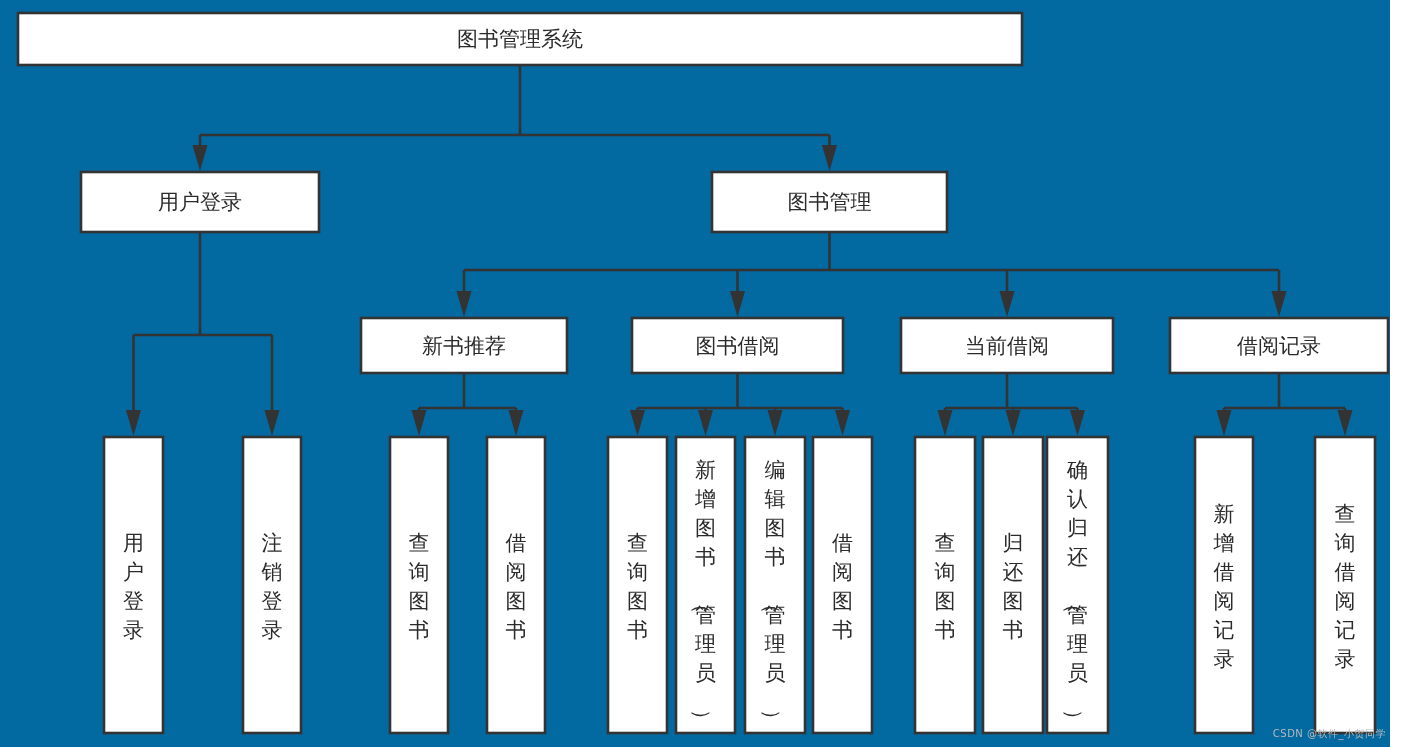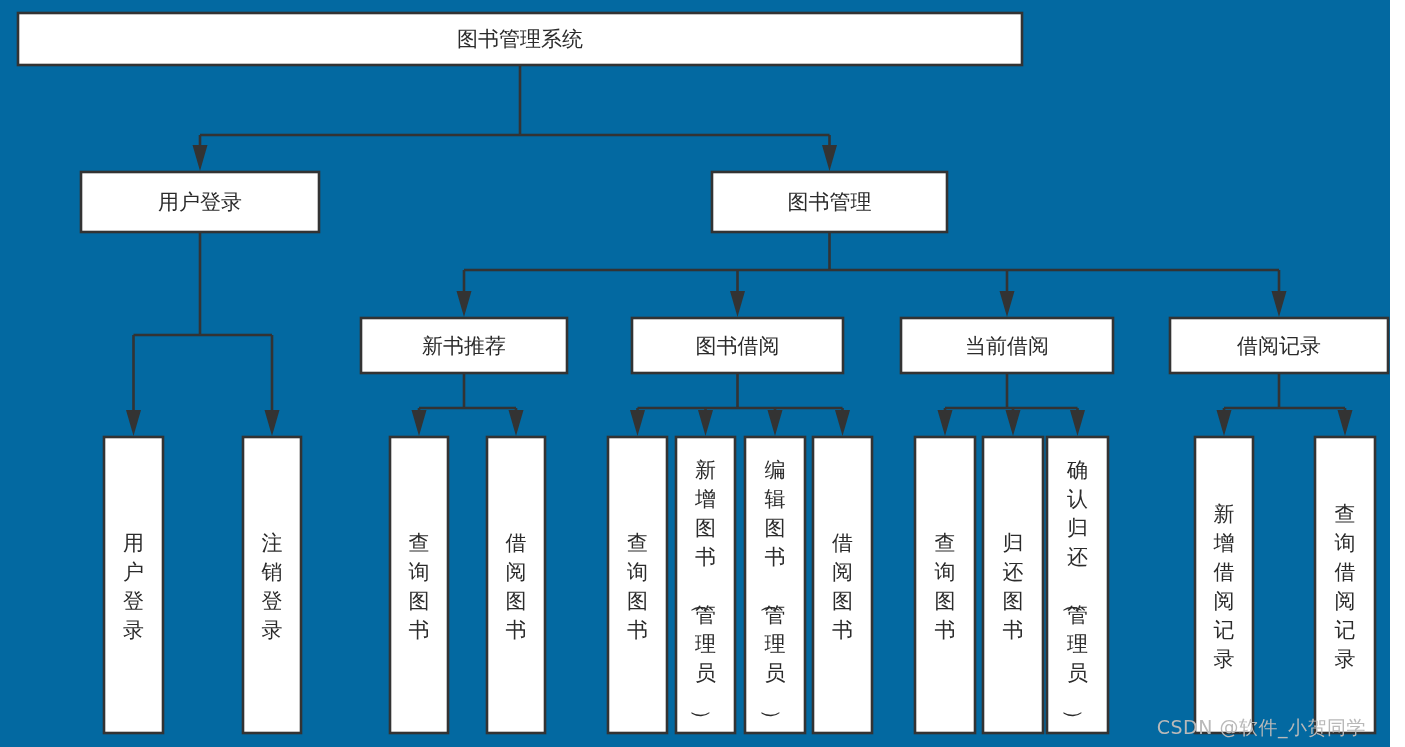--- a/index.html
+++ b/index.html
@@ -46,24 +46,24 @@
     stroke: #333333;
     stroke-width: 2.6;
     fill: none;
   }
   .arrow-head {
     fill: #333333;
     stroke: none;
   }
   .watermark {
     position: absolute;
-    right: 24px;
+    right: 4px;
     bottom: 6px;
     font-family: "DejaVu Sans", "Liberation Sans", sans-serif;
-    font-size: 19px;
+    font-size: 10px;
     color: #b9b9b9;
     letter-spacing: 0.5px;
     white-space: nowrap;
     user-select: none;
   }
 </style>
 </head>
 <body>
 
 <div id="diagram-root">

